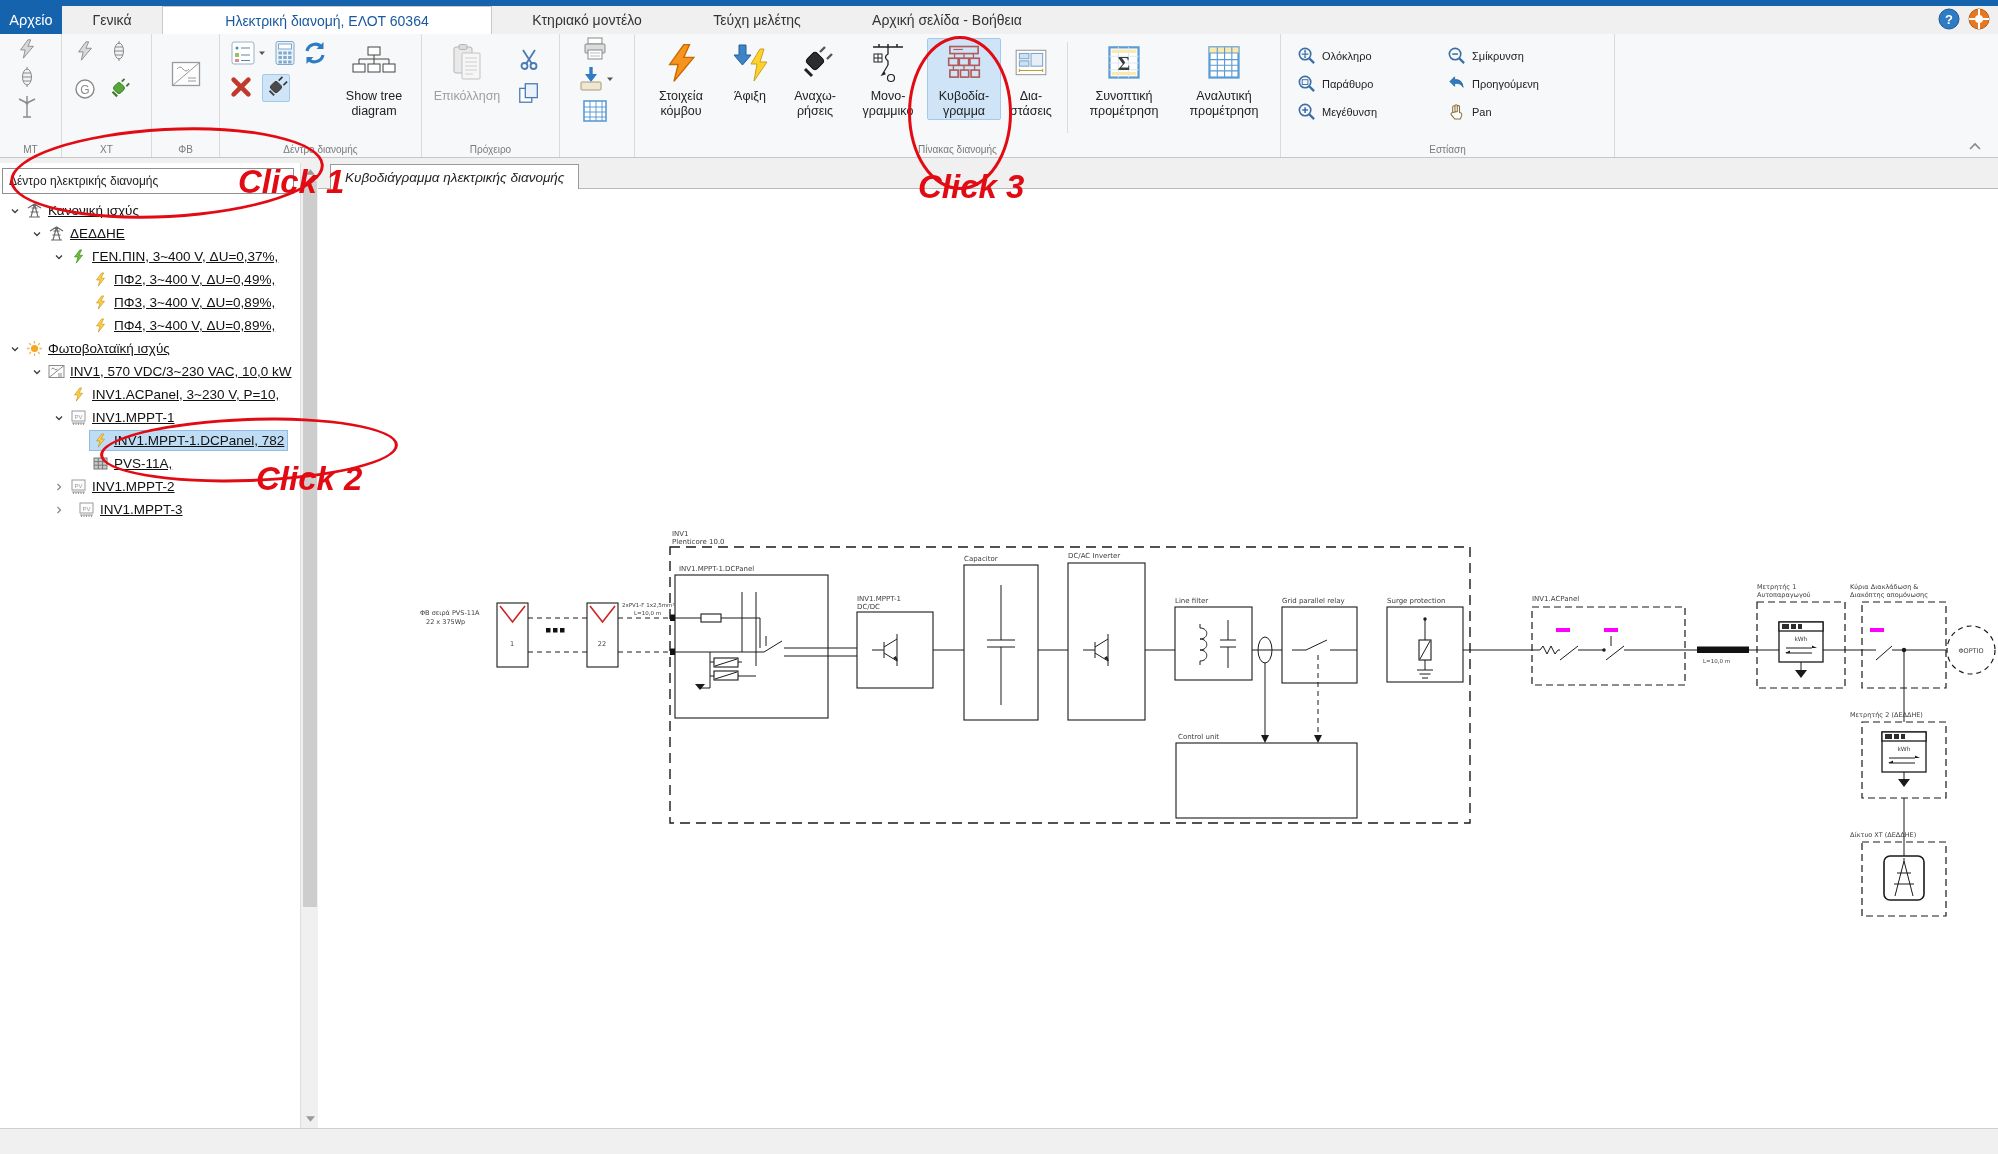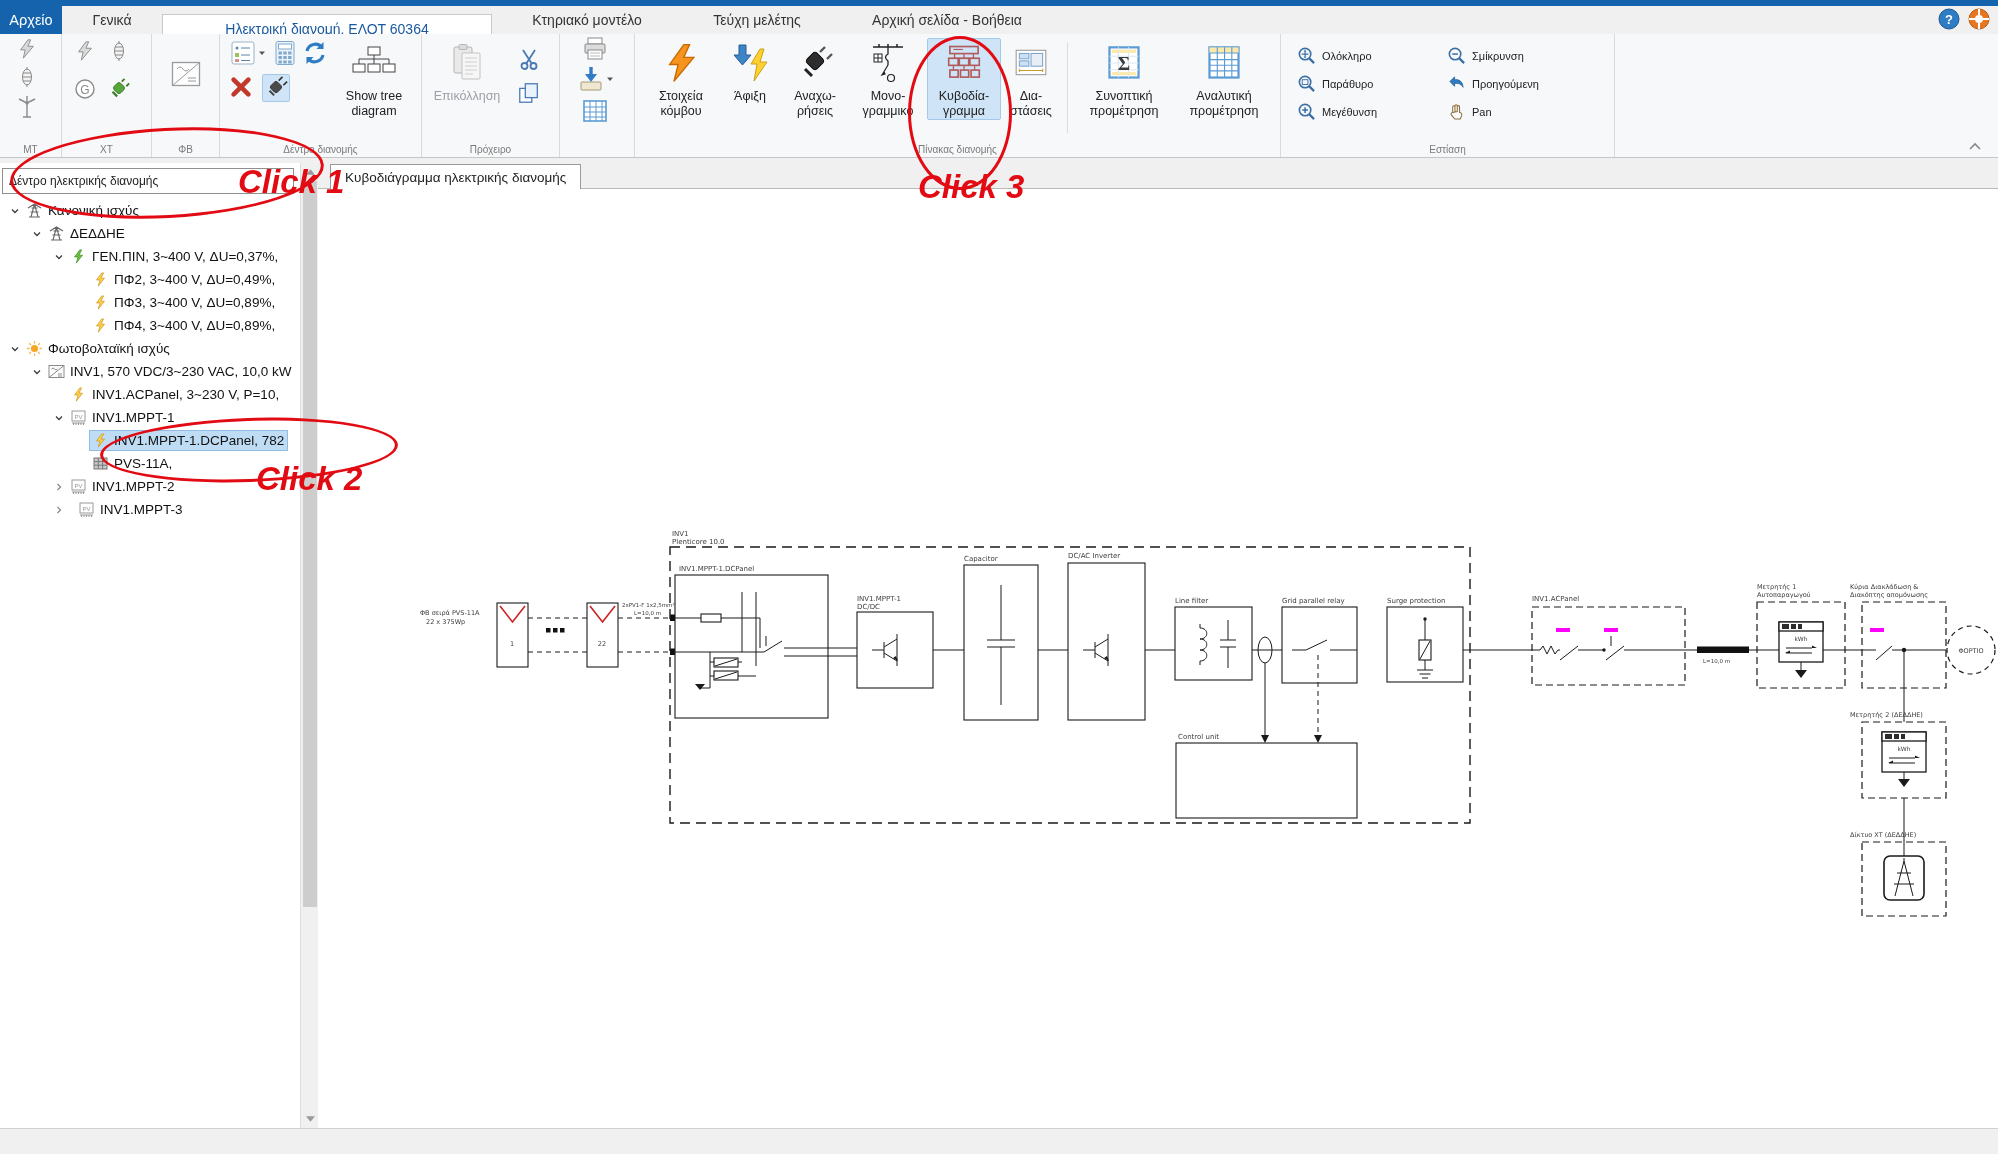--- a/index.html
+++ b/index.html
@@ -29,54 +29,54 @@
   .smbtn{position:absolute;width:26px;height:26px;display:flex;align-items:center;justify-content:center;border-radius:2px;}
   .vdiv{position:absolute;top:8px;bottom:24px;width:1px;background:#dcdcdc;}
   .zitem{display:flex;align-items:center;gap:6px;font-size:11px;color:#222;height:27px;}
   .gray{color:#9aa0a6;}
   #collapse{right:16px;bottom:4px;color:#888;}
   
   #leftpanel{left:0;top:163px;width:300px;height:965px;background:#fff;}
   #treeheader{left:2px;top:5px;width:284px;height:24px;border:1px solid #8f8f8f;background:#fff;
               font-size:12px;color:#222;line-height:24px;padding-left:6px;}
   #tree{left:0;top:36px;width:300px;}
-  .trow{display:flex;align-items:center;height:23px;font-size:13.5px;color:#111;white-space:nowrap;overflow:hidden;}
+  .trow{display:flex;align-items:center;height:23px;font-size:13.5px;color:#111;white-space:nowrap;overflow:hidden;text-decoration:underline;}
   .tchev{width:18px;height:16px;display:inline-flex;align-items:center;justify-content:center;flex:0 0 18px;}
   .ticon{width:19px;height:17px;display:inline-flex;align-items:center;justify-content:center;margin-right:4px;flex:0 0 19px;}
   .tsel-wrap{display:inline-flex;align-items:center;padding:1px 3px 1px 1px;}
   .tsel{background:#bfdcf5;outline:1px solid #90bce4;}
   #vscroll{left:300px;top:163px;width:18px;height:965px;background:#f0f0f0;border-left:1px solid #dedede;box-sizing:border-box;}
   .sarrow{position:absolute;left:1px;width:16px;height:16px;display:flex;align-items:center;justify-content:center;}
   #sthumb{position:absolute;left:2px;top:18px;width:14px;height:726px;background:#cdcdcd;}
   
   #canvaswrap{left:318px;top:163px;width:1680px;height:965px;background:#f0f0f0;}
   #tabstrip{position:absolute;left:0;top:0;width:100%;height:26px;background:#f0f0f0;border-bottom:1px solid #b9b9b9;box-sizing:border-box;}
   #canvastab{position:absolute;left:12px;top:1px;height:25px;background:#fff;border:1px solid #9a9a9a;border-bottom:none;
-             font-size:13.5px;color:#222;display:flex;align-items:center;padding:0 14px;box-sizing:border-box;}
+             font-size:13.5px;color:#222;display:flex;align-items:center;padding:0 14px;box-sizing:border-box;font-style:italic;}
   #canvas{position:absolute;left:0;top:26px;width:1680px;height:939px;background:#fff;}
   
   #statusbar{left:0;top:1128px;width:100%;height:26px;background:#f0f0f0;border-top:1px solid #d0d0d0;box-sizing:border-box;}
   
   .ann{position:absolute;border:3.5px solid #e30b13;border-radius:50%;pointer-events:none;}
   .anntext{position:absolute;color:#e30b13;font-style:italic;font-weight:bold;font-size:33px;pointer-events:none;
            font-family:"Liberation Sans",sans-serif;}
   
   .dlbl{font-family:"DejaVu Sans",sans-serif;fill:#3c3c3c;}
 </style>
 </head>
 <body>
 
 <div id="app">
 
   <div id="topstrip" class="abs"></div>
 
   <div id="tabrow" class="abs">
     <div id="filebtn" class="abs">Αρχείο</div>
     <div class="rtab" style="left:62px;width:100px;">Γενικά</div>
-    <div class="rtab active" style="left:162px;width:330px;margin-top:8px;">Ηλεκτρική διανομή, ΕΛΟΤ 60364</div>
+    <div class="rtab active" style="left:162px;width:330px;">Ηλεκτρική διανομή, ΕΛΟΤ 60364</div>
     <div class="rtab" style="left:492px;width:190px;">Κτηριακό μοντέλο</div>
     <div class="rtab" style="left:682px;width:150px;">Τεύχη μελέτης</div>
     <div class="rtab" style="left:832px;width:230px;">Αρχική σελίδα - Βοήθεια</div>
     <div id="winicons" class="abs">
       <span class="ic">
         <svg width="22" height="22" viewBox="0 0 22 22">
             <circle cx="11" cy="11" r="10" fill="#2e7cc3" stroke="#1c5a93"></circle>
             <text x="11" y="15.5" text-anchor="middle" font-size="13" fill="#fff" font-weight="bold" font-family="Liberation Sans">?</text>
           </svg>
       </span>

